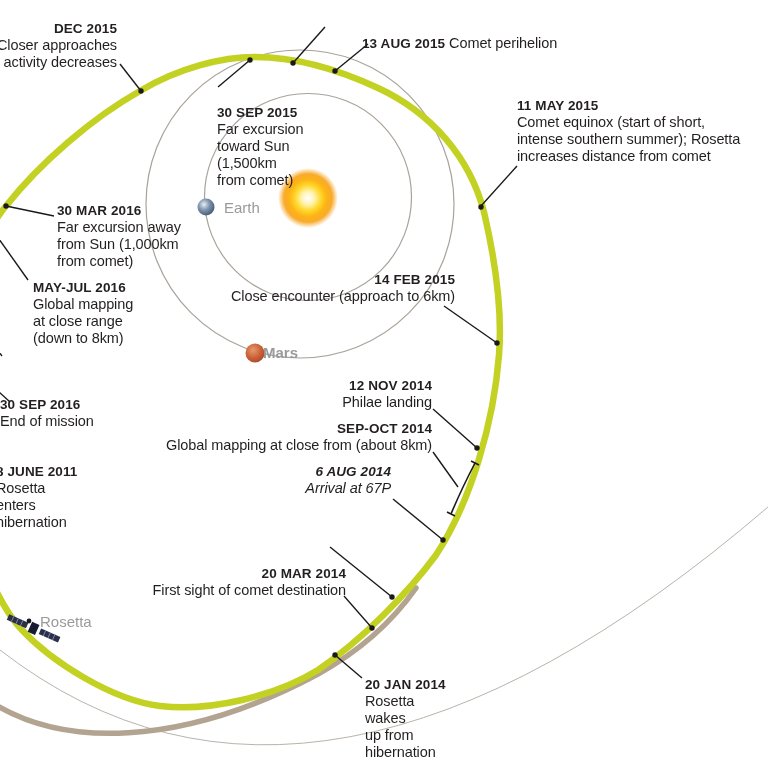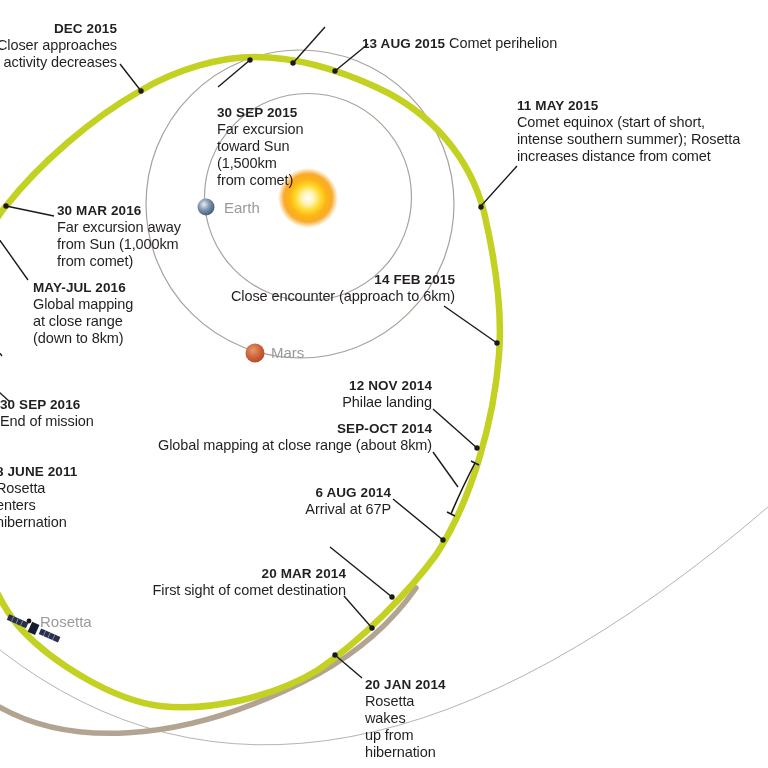--- a/index.html
+++ b/index.html
@@ -106,21 +106,21 @@
       <path class="leader" d="M330 547 L392 597"></path>
         <circle class="dot" cx="392" cy="597" r="2.7"></circle>
       <path class="leader" d="M344 596 L372 628"></path>
         <circle class="dot" cx="372" cy="628" r="2.7"></circle>
       <path class="leader" d="M362 678 L335 655"></path>
         <circle class="dot" cx="335" cy="655" r="2.7"></circle>
     </g>
   </svg>
 
   <div class="plabel" style="left:224px;top:199px;">Earth</div>
-  <div class="plabel" style="left:271px;top:344px;">Mars</div>
+  <div class="plabel" style="left:263px;top:344px;font-weight:bold;">Mars</div>
   <div class="plabel" style="left:40px;top:613px;">Rosetta</div>
 
   <div class="ann ra" style="right:651px;top:20px;">
     <div class="d">DEC 2015</div>
     <div>Closer approaches</div>
     <div>activity decreases</div>
   </div>
 
 
   <div class="ann" style="left:362px;top:35px;">
@@ -175,24 +175,24 @@
     <div>Close encounter (approach to 6km)</div>
   </div>
 
   <div class="ann ra" style="right:336px;top:377px;">
     <div class="d">12 NOV 2014</div>
     <div>Philae landing</div>
   </div>
 
   <div class="ann ra" style="right:336px;top:420px;">
     <div class="d">SEP-OCT 2014</div>
-    <div>Global mapping at close range (about 8km)</div>
-  </div>
-
-  <div class="ann ra" style="right:377px;top:484px;">
+    <div>Global mapping at close from (about 8km)</div>
+  </div>
+
+  <div class="ann ra" style="right:377px;top:463px;font-style:italic;">
     <div class="d">6 AUG 2014</div>
     <div>Arrival at 67P</div>
   </div>
 
 
   <div class="ann ra" style="right:422px;top:565px;">
     <div class="d">20 MAR 2014</div>
     <div>First sight of comet destination</div>
   </div>
 

